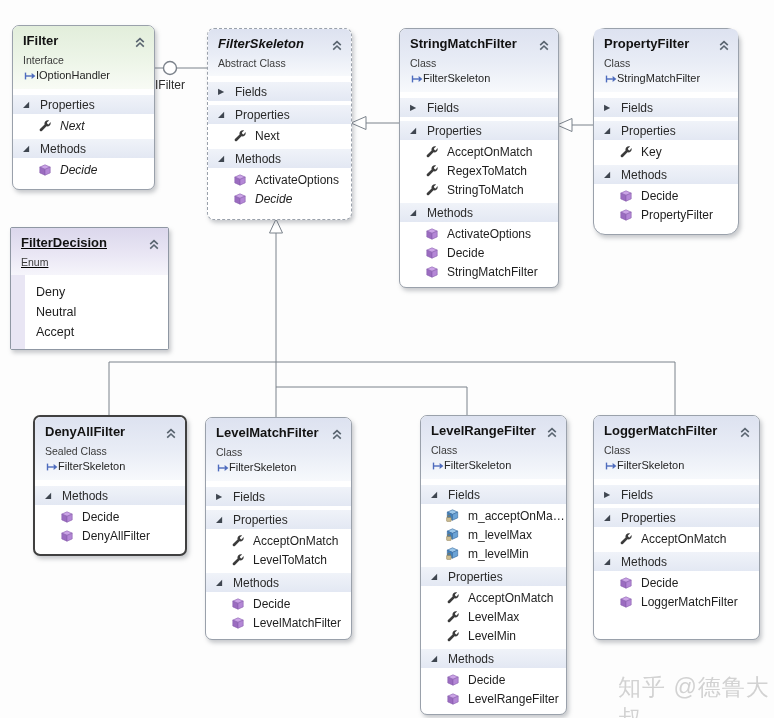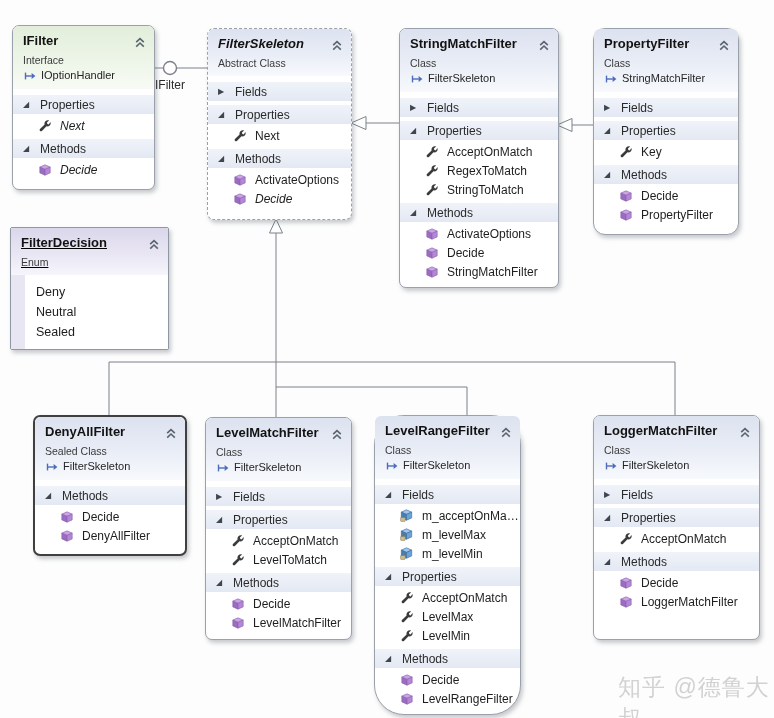--- a/index.html
+++ b/index.html
@@ -17,21 +17,21 @@
   .cls.enum{border-radius:2px;border-color:#8f97a3;}
 
   .hdr{padding:7px 8px 7px 10px;border-radius:6px 6px 0 0;}
   .hdr.class-k,.hdr.abstract-k,.hdr.sealed-k{background:linear-gradient(180deg,#dde2f0 0%,#e9edf6 55%,#f7f9fc 100%);}
   .hdr.interface-k{background:linear-gradient(180deg,#e2eedb 0%,#edf5e8 55%,#f8fbf5 100%);}
   .hdr.enum-k{background:linear-gradient(180deg,#dbd7ec 0%,#e9e6f4 55%,#f6f5fb 100%);border-radius:0;text-decoration:underline;}
   .titlerow{display:flex;justify-content:space-between;align-items:flex-start;}
   .title{font-size:13px;font-weight:bold;color:#121212;line-height:15px;}
   .title.it{font-style:italic;}
   .stereo{font-size:10.5px;color:#3a3a3a;margin-top:2px;line-height:12px;}
-  .inh{display:flex;align-items:center;gap:5px;font-size:11px;color:#252525;margin-top:3px;line-height:13px;}
+  .inh{display:flex;align-items:center;font-size:11px;color:#252525;margin-top:3px;line-height:13px;}
   .collapse-ic{flex:0 0 12px;margin-top:1px;cursor:pointer;}
 
   .cbody{padding:2px 0 6px;}
   .band{display:flex;align-items:center;gap:8px;height:19px;padding-left:10px;margin:4px 0 2px;
         font-size:12px;color:#2a2a2a;background:linear-gradient(180deg,#f0f3f9 0%,#e3e8f3 100%);}
   .tri{font-size:8px;color:#3f4650;width:9px;line-height:9px;}
   .member{display:flex;align-items:center;gap:9px;height:19px;padding-left:25px;
           font-size:12px;color:#1e1e1e;}
   .member.it{font-style:italic;}
   .micon{width:13px;height:13px;flex:0 0 13px;display:inline-flex;align-items:center;justify-content:center;}
@@ -335,21 +335,21 @@
             <span class="collapse-ic"><svg width="12" height="11" viewBox="0 0 12 11">
                 <path d="M2.2 5.2 L6 1.6 L9.8 5.2" fill="none" stroke="#5a6570" stroke-width="1.6"></path>
                 <path d="M2.2 9.6 L6 6 L9.8 9.6" fill="none" stroke="#5a6570" stroke-width="1.6"></path>
               </svg></span>
           </div>
           <div class="stereo">Enum</div>
         </div>
         <div class="enumbody">
           <div>Deny</div>
           <div>Neutral</div>
-          <div>Sealed</div>
+          <div>Accept</div>
         </div>
       </div>
       <div class="cls sealed" style="left: 33px; top: 415px; width: 150px; min-height: 137px;">
         <div class="hdr sealed-k">
           <div class="titlerow">
             <span class="title">DenyAllFilter</span>
             <span class="collapse-ic"><svg width="12" height="11" viewBox="0 0 12 11">
                 <path d="M2.2 5.2 L6 1.6 L9.8 5.2" fill="none" stroke="#5a6570" stroke-width="1.6"></path>
                 <path d="M2.2 9.6 L6 6 L9.8 9.6" fill="none" stroke="#5a6570" stroke-width="1.6"></path>
               </svg></span>
@@ -458,21 +458,21 @@
               <svg width="12" height="12" viewBox="0 0 12 12">
                 <polygon points="6,0.8 11.2,3.1 6,5.4 0.8,3.1" fill="#cba4e6" stroke="#8a5fae" stroke-width="0.6"></polygon>
                 <polygon points="0.8,3.1 6,5.4 6,11.2 0.8,8.9" fill="#9b6cc0" stroke="#8a5fae" stroke-width="0.6"></polygon>
                 <polygon points="11.2,3.1 6,5.4 6,11.2 11.2,8.9" fill="#b487d6" stroke="#8a5fae" stroke-width="0.6"></polygon>
               </svg>
             </span>
             <span>LevelMatchFilter</span>
           </div>
         </div>
       </div>
-      <div class="cls class" style="left: 374px; top: 415px; width: 145px; min-height: 297px; border-radius: 30px;">
+      <div class="cls class" style="left: 420px; top: 415px; width: 145px; min-height: 297px;">
         <div class="hdr class-k">
           <div class="titlerow">
             <span class="title">LevelRangeFilter</span>
             <span class="collapse-ic"><svg width="12" height="11" viewBox="0 0 12 11">
                 <path d="M2.2 5.2 L6 1.6 L9.8 5.2" fill="none" stroke="#5a6570" stroke-width="1.6"></path>
                 <path d="M2.2 9.6 L6 6 L9.8 9.6" fill="none" stroke="#5a6570" stroke-width="1.6"></path>
               </svg></span>
           </div>
           <div class="stereo">Class</div>
           <div class="inh">

